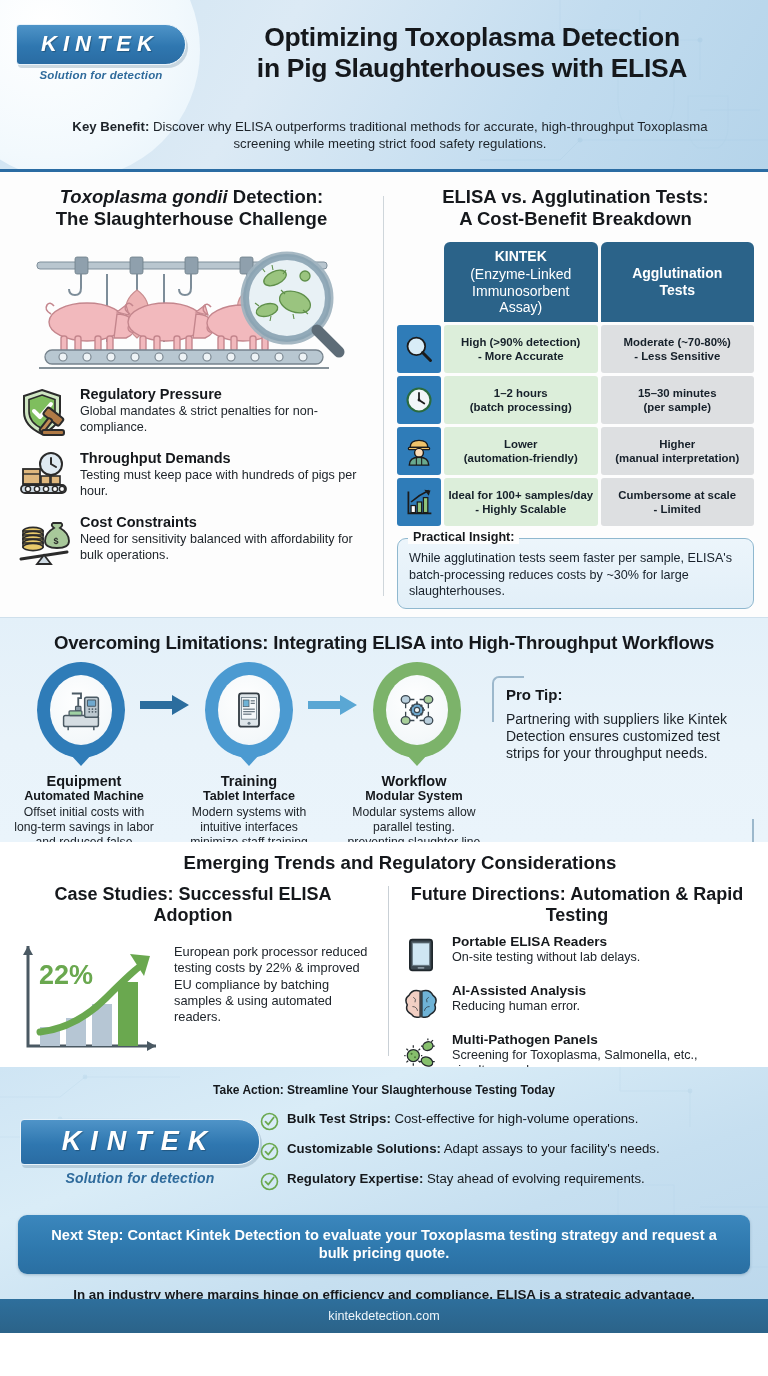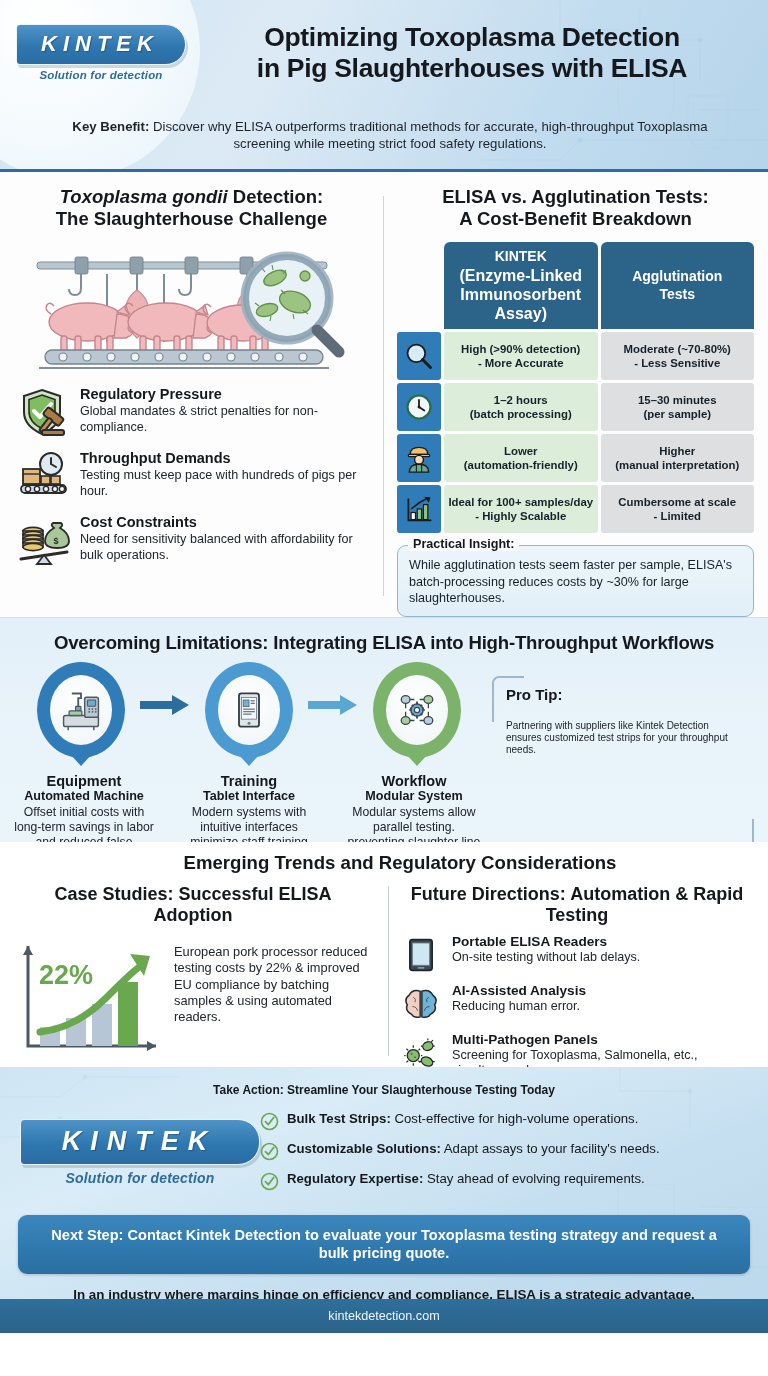--- a/index.html
+++ b/index.html
@@ -97,21 +97,21 @@
     font-size: 11.4px; line-height: 1.25; font-weight: bold; color: #16202a;
     padding: 6px 4px;
   }
   .cmp-c1 { background: #dceeda; border-radius: 3px; margin-right: 3px; }
   .cmp-c2 { background: #dddfe1; border-radius: 3px; }
   .cmp-head .cmp-c1, .cmp-head .cmp-c2 {
     background: #2b6389; color: #ffffff; border-radius: 6px 6px 0 0;
     min-height: 58px; padding: 6px 6px;
   }
   .cmp-head .h-main { font-size: 14px; font-weight: bold; }
-  .cmp-head .h-sub { font-size: 16px; font-weight: bold; line-height: 1.2; }
+  .cmp-head .h-sub { font-size: 14px; font-weight: normal; line-height: 1.2; }
   .cmp-body-row { min-height: 48px; }
 
   .insight {
     margin-top: 12px; position: relative;
     border: 1.4px solid #8fb8cf; border-radius: 9px;
     background: linear-gradient(180deg,#ecf5fb 0%, #e2eff8 100%);
     padding: 11px 10px 9px 11px;
   }
   .insight-label {
     position: absolute; top: -9px; left: 10px; background: #fdfdfd;
@@ -160,21 +160,21 @@
   }
   .protip:before {
     content:''; position:absolute; left:0; top:0; width:30px; height:44px;
     border-left:2.5px solid #9cb8cc; border-top:2.5px solid #9cb8cc; border-radius: 7px 0 0 0;
   }
   .protip:after {
     content:''; position:absolute; right:0; bottom:0; width:30px; height:44px;
     border-right:2.5px solid #9cb8cc; border-bottom:2.5px solid #9cb8cc; border-radius: 0 0 7px 0;
   }
   .protip h4 { font-size: 15px; font-weight: bold; color: #15181c; }
-  .protip p { font-size: 10px; line-height: 1.2; color: #1a2026; margin-top: 17px; }
+  .protip p { font-size: 14px; line-height: 1.2; color: #1a2026; margin-top: 8px; }
 
   
   .sec4 { position: relative; height: 225px; background: #ffffff; padding-top: 10px; }
   .sec4-title { text-align: center; font-size: 18.6px; font-weight: bold; color: #15181c; padding-left: 32px; }
   .sec4-cols { display: flex; margin-top: 10px; position: relative; }
   .s4-left { width: 386px; padding: 0 14px; }
   .s4-div { position: absolute; left: 388px; top: 2px; width: 1px; height: 170px; background: #c9d0d6; }
   .s4-right { width: 382px; padding: 0 14px; }
   .s4-h { font-size: 18px; font-weight: bold; color: #15181c; text-align: center; }
   .case-row { display: flex; gap: 10px; margin-top: 14px; align-items: flex-start; }

